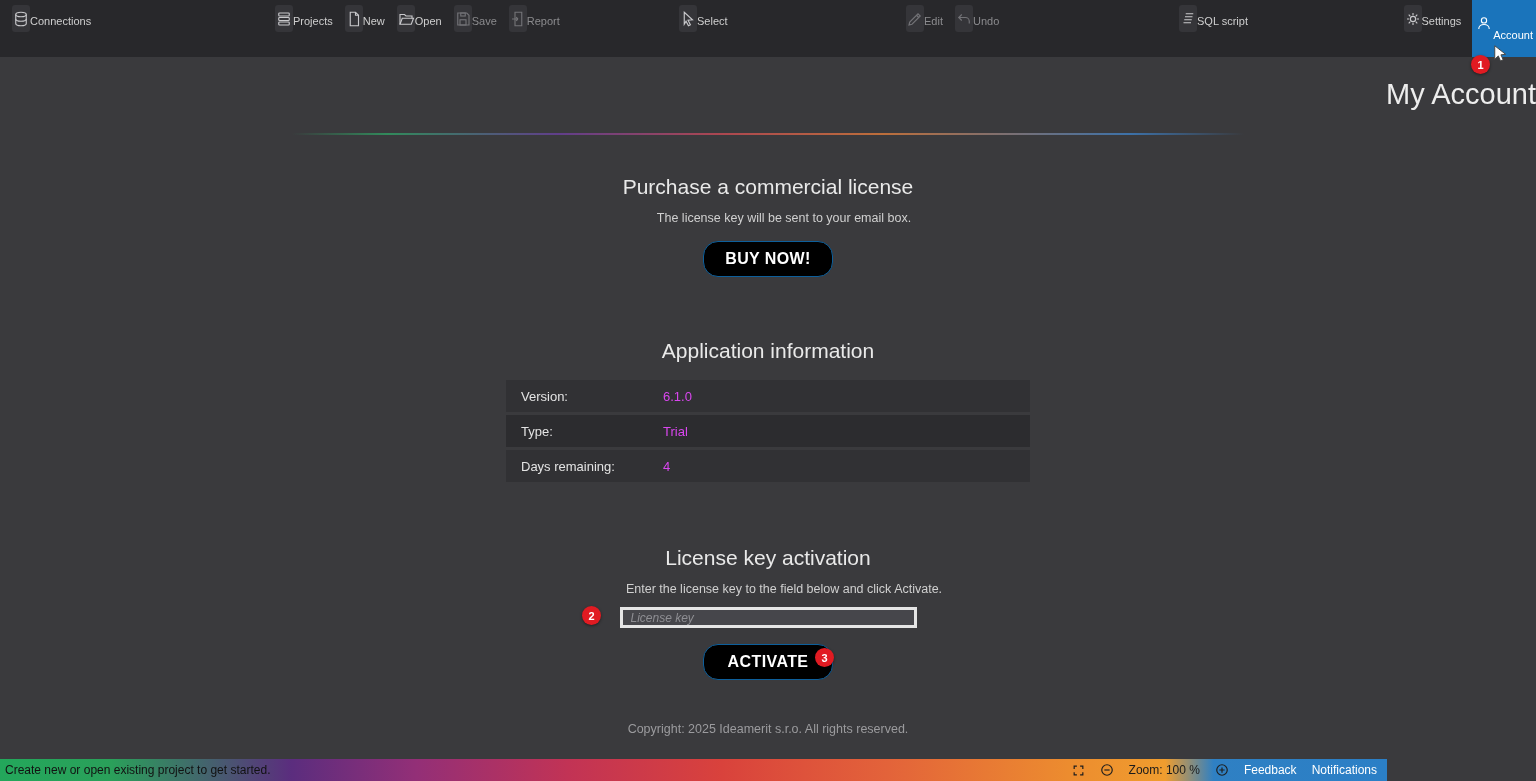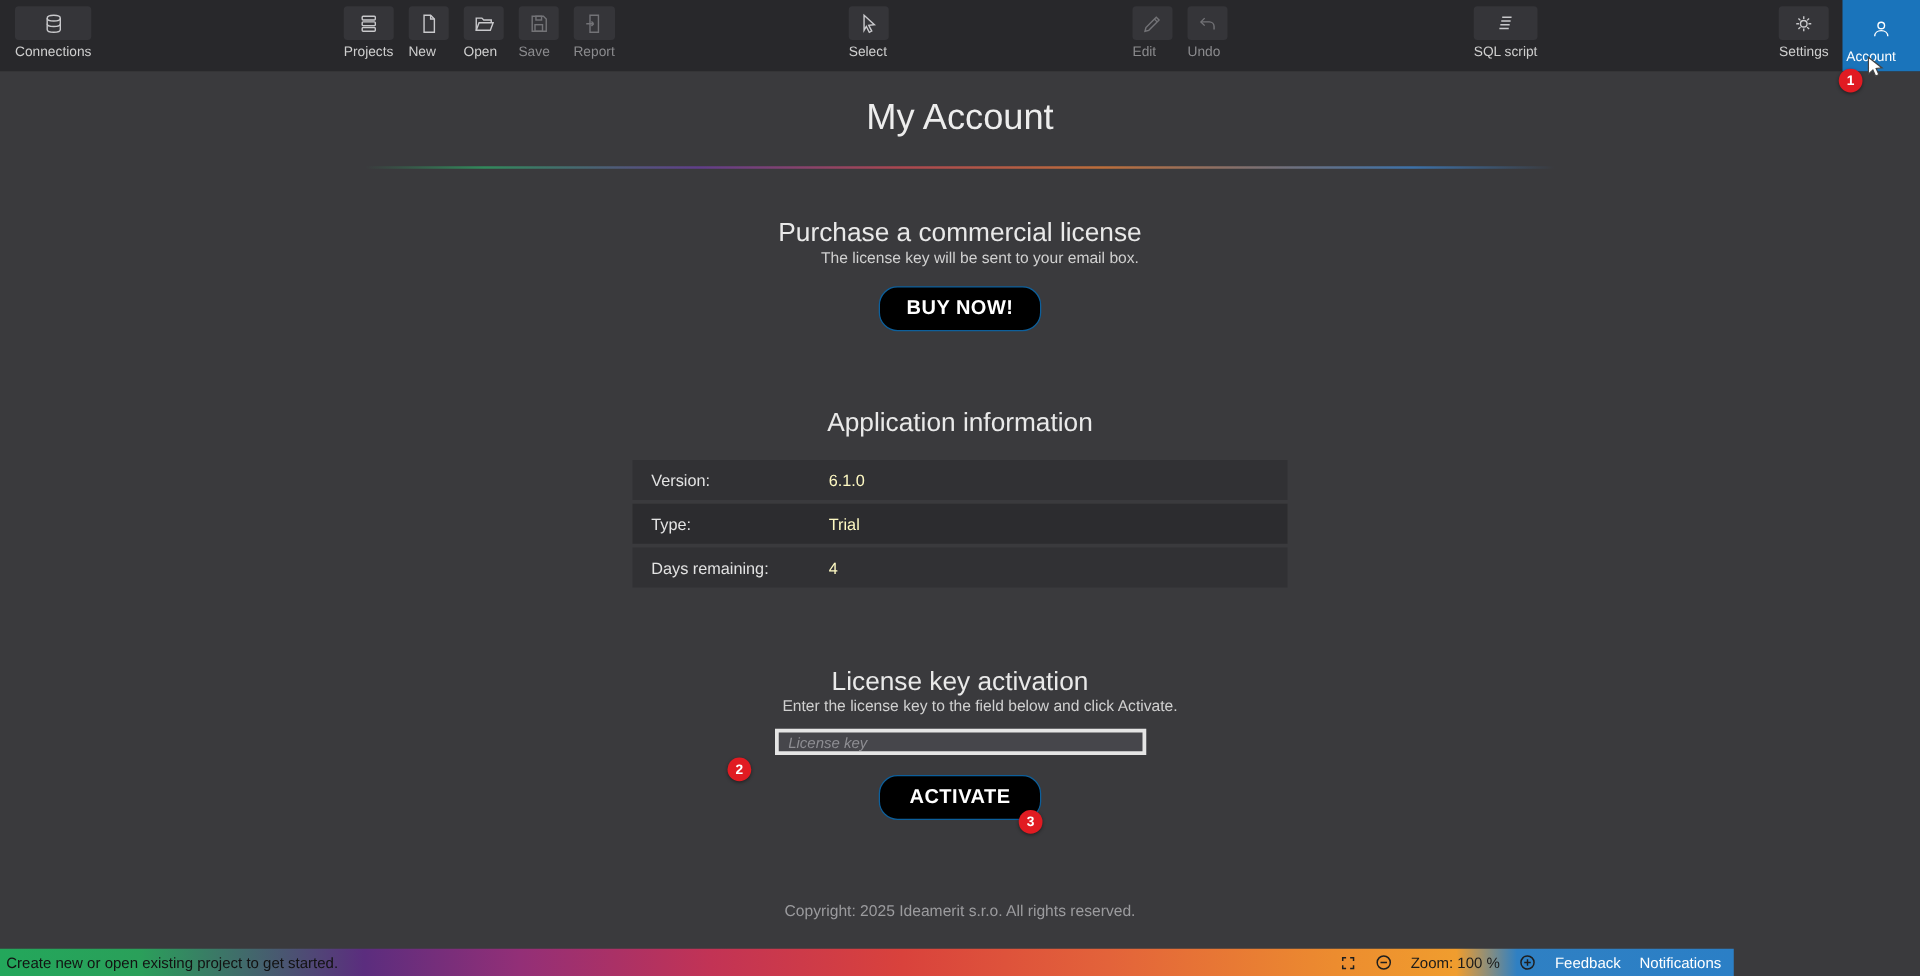--- a/index.html
+++ b/index.html
@@ -9,59 +9,59 @@
     font-family: "Liberation Sans", sans-serif;
     overflow: hidden;
     position: relative;
     color: #e4e4e4;
   }
 
   
   .toolbar { position: relative; height: 57px; background: #28282b; }
   .tb-group { position: absolute; top: 0; display: flex; align-items: flex-start; gap: 6px; }
   .tb-btn {
-    display: flex; flex-direction: column; align-items: flex-start;
+    display: flex; align-items: center;
     padding: 5px 3px 0 3px; min-width: 38px; cursor: pointer;
   }
   .tb-iconbox {
     align-self: stretch; height: 27px; background: #353539; border-radius: 3px;
     display: flex; align-items: center; justify-content: center; color: #c9c9cc;
   }
   .tb-label { font-size: 11px; color: #cfcfcf; margin-top: 4px; white-space: nowrap; }
   .tb-btn.disabled .tb-iconbox { color: #737377; }
   .tb-btn.disabled .tb-label { color: #8b8b8e; }
   .tb-btn.active { background: #1a74bb; height: 57px; padding-top: 9px; }
   .tb-btn.active .tb-iconbox { background: transparent; color: #ffffff; }
   .tb-btn.active .tb-label { color: #ffffff; }
 
   
   .content { position: relative; height: 702px; text-align: center; }
-  .page-title { font-size: 29px; font-weight: 400; color: #ededed; padding-top: 21px; }
+  .page-title { font-size: 29px; font-weight: 400; color: #ededed; padding-top: 21px; text-align: right; }
   .divider {
     height: 2px; width: 952px; margin: 22px auto 0 auto; opacity: .8;
     background: linear-gradient(90deg,
       rgba(58,58,61,0) 0%, #2f9e63 10%, #6a3f9e 28%, #c84a55 45%,
       #dd7b3a 62%, #3d7fc4 88%, rgba(58,58,61,0) 100%);
   }
   .section-heading { font-size: 21px; font-weight: 400; color: #e9e9e9; }
   .h-purchase { margin-top: 40px; }
   .h-appinfo { margin-top: 62px; }
   .h-activation { margin-top: 64px; }
-  .subtext { font-size: 12.5px; color: #d0d0d0; margin-top: 0; padding-left: 32px; }
+  .subtext { font-size: 12.5px; color: #d0d0d0; margin-top: 12px; padding-left: 32px; }
   .btn-blue {
     display: inline-block; margin-top: 16px; background: #000000; color: #ffffff;
     font-family: "Liberation Sans", sans-serif;
     font-size: 16px; font-weight: bold; letter-spacing: .4px;
     padding: 8px 21px; border-radius: 15px; border: 1px solid #0d5f9b; cursor: pointer;
   }
   .info-table { width: 524px; margin: 17px auto 0 auto; text-align: left; font-size: 13px; }
   .info-row { display: flex; align-items: center; height: 32px; margin-bottom: 3px; background: #313134; }
   .info-row.alt { background: #2c2c2f; }
   .info-label { width: 157px; padding-left: 15px; color: #e3e3e3; }
-  .info-value { color: #fef9c3; text-align: center; }
+  .info-value { color: #d946ef; text-align: center; }
   .license-input {
     display: block; width: 297px; height: 21px; margin: 11px auto 0 auto;
     background: #46464b; border: 3px solid #e5e5e5; color: #dddddd;
     font-family: "Liberation Sans", sans-serif; font-size: 12px; font-style: italic; padding: 0 8px;
   }
   .license-input::placeholder { color: #8e8e93; font-style: italic; }
   .copyright {
     position: absolute; left: 0; bottom: 23px; width: 100%;
     font-size: 12.5px; color: #9b9b9e; text-align: center;
   }

